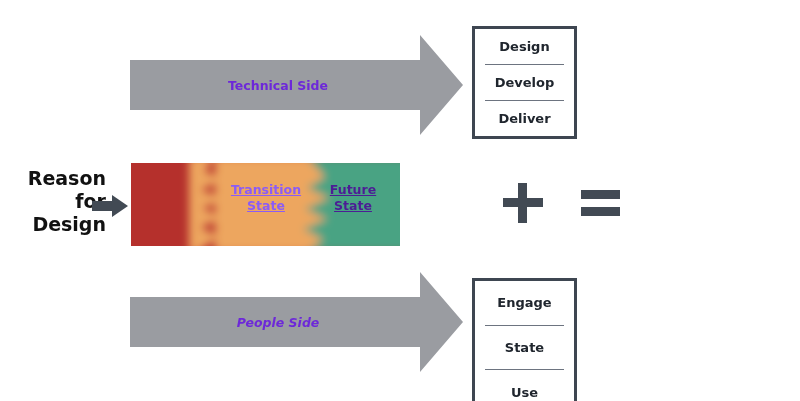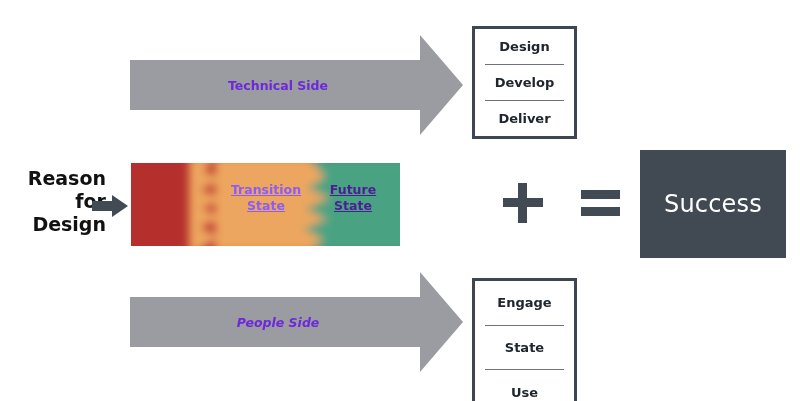--- a/index.html
+++ b/index.html
@@ -238,17 +238,14 @@
 
   <div class="step-box bottom">
     <div class="step-item">Engage</div>
     <div class="step-item">State</div>
     <div class="step-item">Use</div>
   </div>
 
   <div class="op-plus"></div>
   <div class="op-equals"></div>
 
-  <div class="success-box">
-    <span class="success-text">Success</span>
-  </div>
 
 </div>
 
 </body></html>

